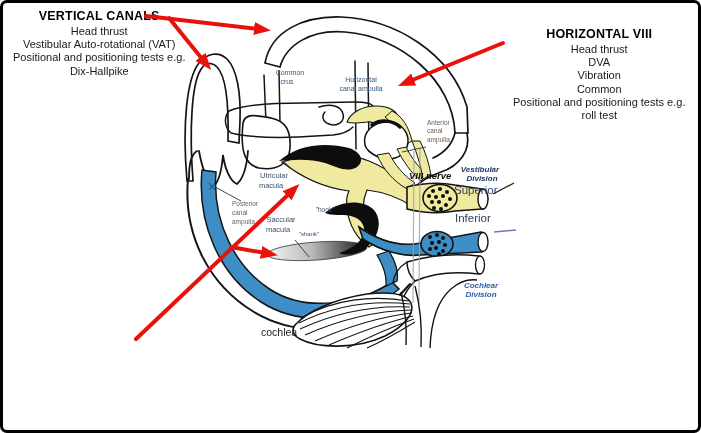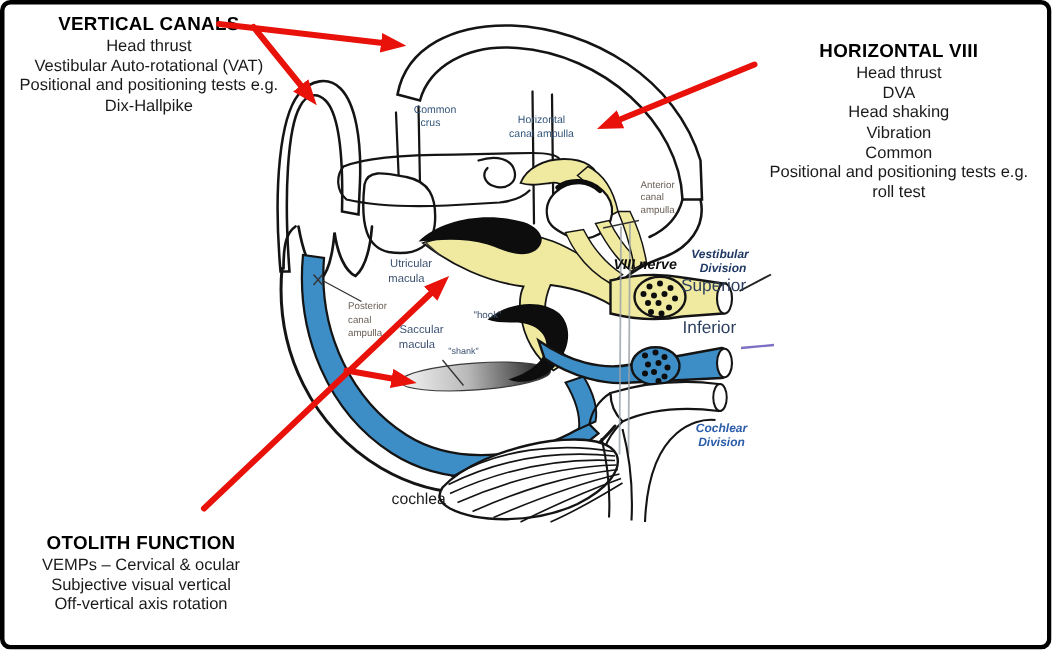--- a/index.html
+++ b/index.html
@@ -27,33 +27,26 @@
     <div class="line">Head thrust</div>
     <div class="line">Vestibular Auto-rotational (VAT)</div>
     <div class="line">Positional and positioning tests e.g.</div>
     <div class="line">Dix-Hallpike</div>
   </div>
 
   <div class="panel" id="p-horizontal">
     <div class="title">HORIZONTAL VIII</div>
     <div class="line">Head thrust</div>
     <div class="line">DVA</div>
-    <div class="line">Head shaking</div>
     <div class="line">Vibration</div>
     <div class="line">Common</div>
     <div class="line">Positional and positioning tests e.g.</div>
     <div class="line">roll test</div>
   </div>
 
-  <div class="panel" id="p-otolith">
-    <div class="title">OTOLITH FUNCTION</div>
-    <div class="line">VEMPs – Cervical &amp; ocular</div>
-    <div class="line">Subjective visual vertical</div>
-    <div class="line">Off-vertical axis rotation</div>
-  </div>
 
   <svg width="695" height="427" viewBox="0 0 695 427">
     <defs>
       <marker id="ah" markerUnits="userSpaceOnUse" markerWidth="17" markerHeight="13" refX="4" refY="6.5" orient="auto">
         <path d="M0,0 L17,6.5 L0,13 Z" fill="#e8120b"></path>
       </marker>
       <linearGradient id="shankGrad" x1="0" y1="0" x2="1" y2="0">
         <stop offset="0" stop-color="#f4f4f4"></stop>
         <stop offset="0.45" stop-color="#b9b9b9"></stop>
         <stop offset="1" stop-color="#161616"></stop>

